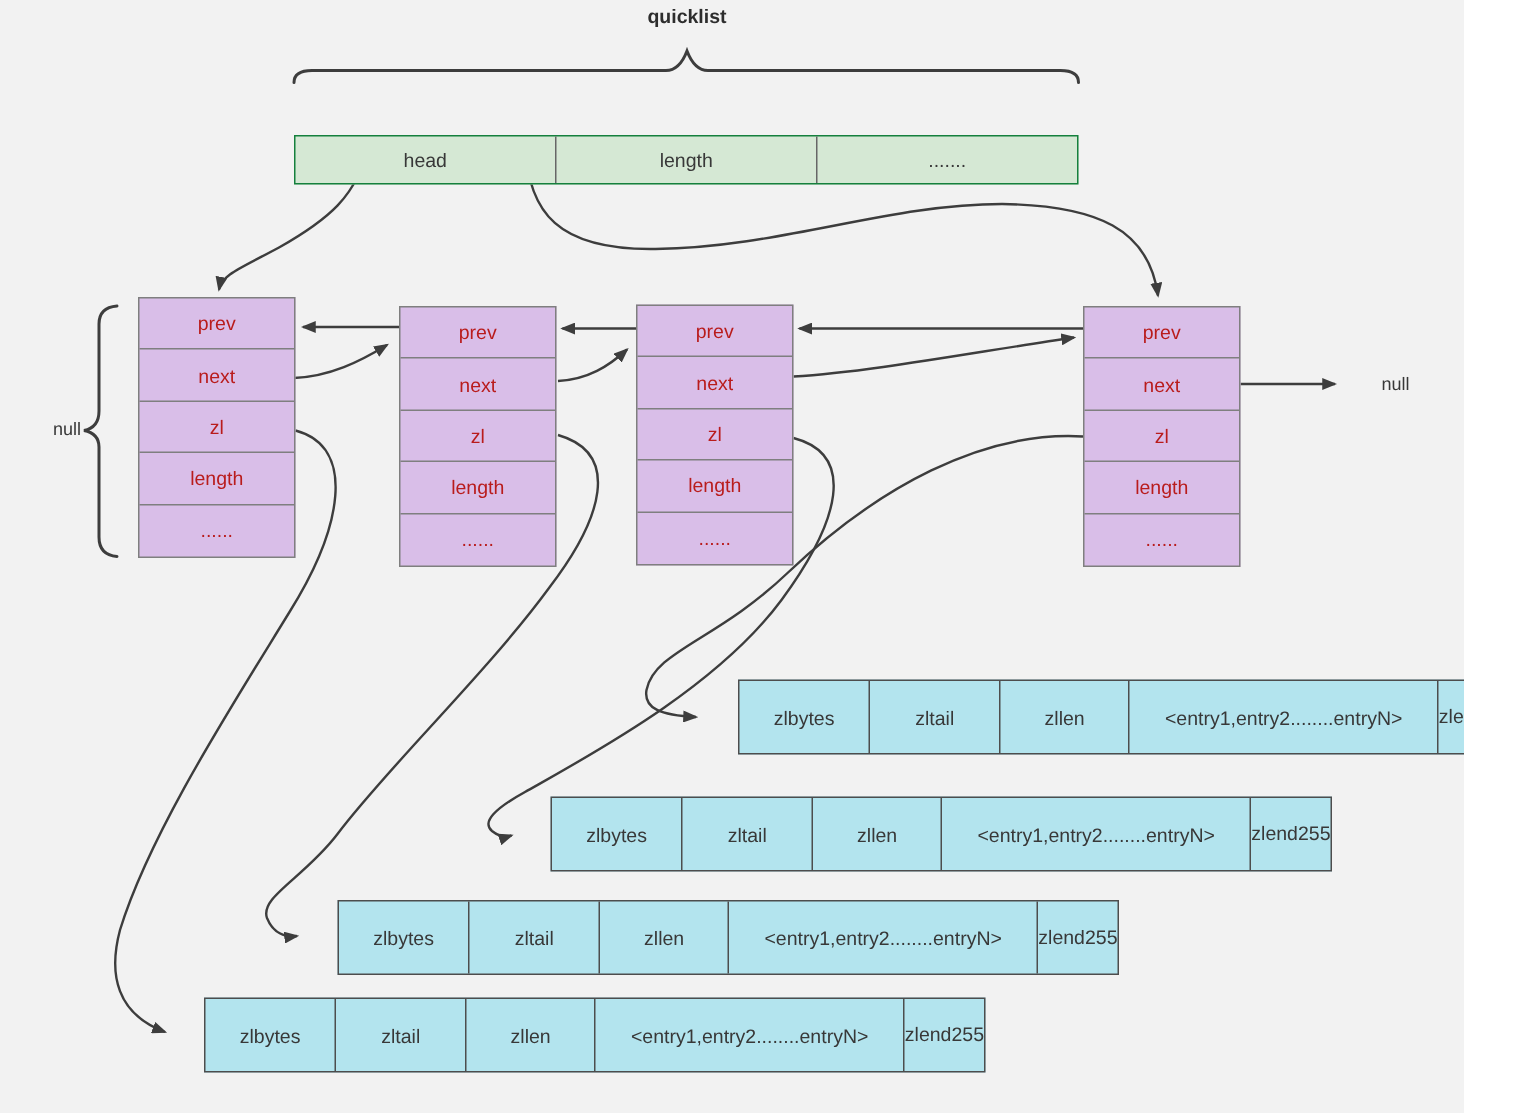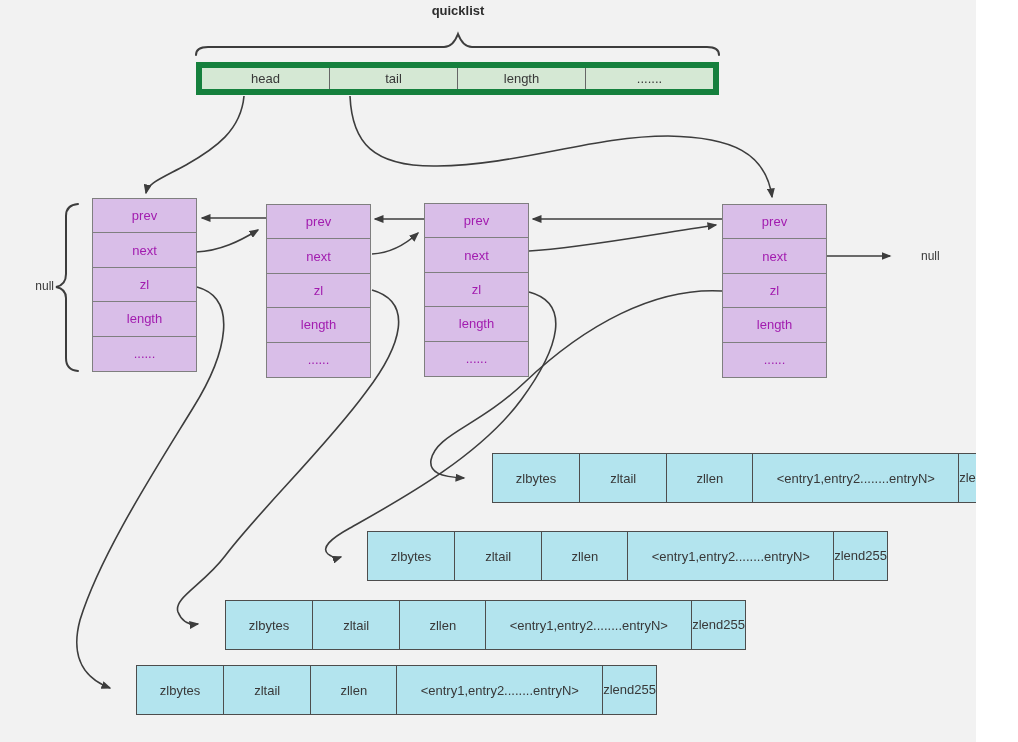--- a/index.html
+++ b/index.html
@@ -6,30 +6,30 @@
   body{font-family:"Liberation Sans",sans-serif;}
   #canvas{position:relative;width:976px;height:742px;background:#f2f2f2;overflow:hidden;}
   #connectors{position:absolute;left:0;top:0;width:1018px;height:742px;pointer-events:none;}
 
   .abs{position:absolute;}
   .lbl{color:#383838;font-size:12px;white-space:nowrap;}
   .title-lbl{color:#2d2d2d;font-size:13px;font-weight:bold;text-align:center;}
 
   
   .qtable{display:flex;width:523px;height:33px;box-sizing:border-box;
-          background:#d5e8d4;border:6px solid #15803d;}
+          background:#d5e8d4;border:1px solid #15803d;margin-top:28px;}
   .qtable .cell{flex:1 1 0;display:flex;align-items:center;justify-content:center;
           font-size:13px;color:#383838;border-right:1px solid #666;}
   .qtable .cell:last-child{border-right:none;}
 
   
   .node{display:grid;grid-template-rows:repeat(5,1fr);width:105px;height:174px;
         box-sizing:border-box;background:#d9bee8;border:1px solid #7f7f7f;}
   .node .cell{display:flex;align-items:center;justify-content:center;
-        font-size:13px;color:#a21caf;border-bottom:1px solid #7f7f7f;}
+        font-size:13px;color:#b91c1c;border-bottom:1px solid #7f7f7f;}
   .node .cell:last-child{border-bottom:none;}
 
   
   .zl{display:flex;width:521px;height:50px;box-sizing:border-box;
       background:#b3e4ee;border:1px solid #4d4d4d;margin-left:20px;}
   .zl .cell{display:flex;align-items:center;justify-content:center;box-sizing:border-box;
       font-size:13px;color:#383838;border-right:1px solid #4d4d4d;text-align:center;}
   .zl .c0{width:88px;} .zl .c1{width:88px;} .zl .c2{width:87px;} .zl .c3{width:208px;}
   .zl .czend{flex:1;border-right:none;flex-direction:row;line-height:1.15;justify-content:space-between;}
 </style>
@@ -68,21 +68,20 @@
       <path d="M372,290 C414,302 402,345 366,392 C325,448 258,512 225,556 C203,585 173,598 178,612 C182,622 190,625 198,624" marker-end="url(#arw)"></path>
       <path d="M529,292 C571,303 560,347 521,400 C478,458 396,502 350,528 C330,539 321,548 328,554 C333,558 338,558 341,557" marker-end="url(#arw)"></path>
       <path d="M722,291 C655,287 585,325 525,382 C478,427 436,434 431,460 C429,472 440,477 464,478" marker-end="url(#arw)"></path>
     </g>
   </svg>
 
   <div class="abs title-lbl" style="left:388px;top:3px;width:140px;">quicklist</div>
 
   <div class="abs qtable" style="left:196px;top:62px;">
     <div class="cell">head</div>
-    <div class="cell">tail</div>
     <div class="cell">length</div>
     <div class="cell">.......</div>
   </div>
 
   <div class="abs lbl" style="left:22px;top:279px;width:32px;text-align:right;">null</div>
 
   <div class="abs node" style="left:92px;top:198px;">
     <div class="cell">prev</div>
     <div class="cell">next</div>
     <div class="cell">zl</div>

